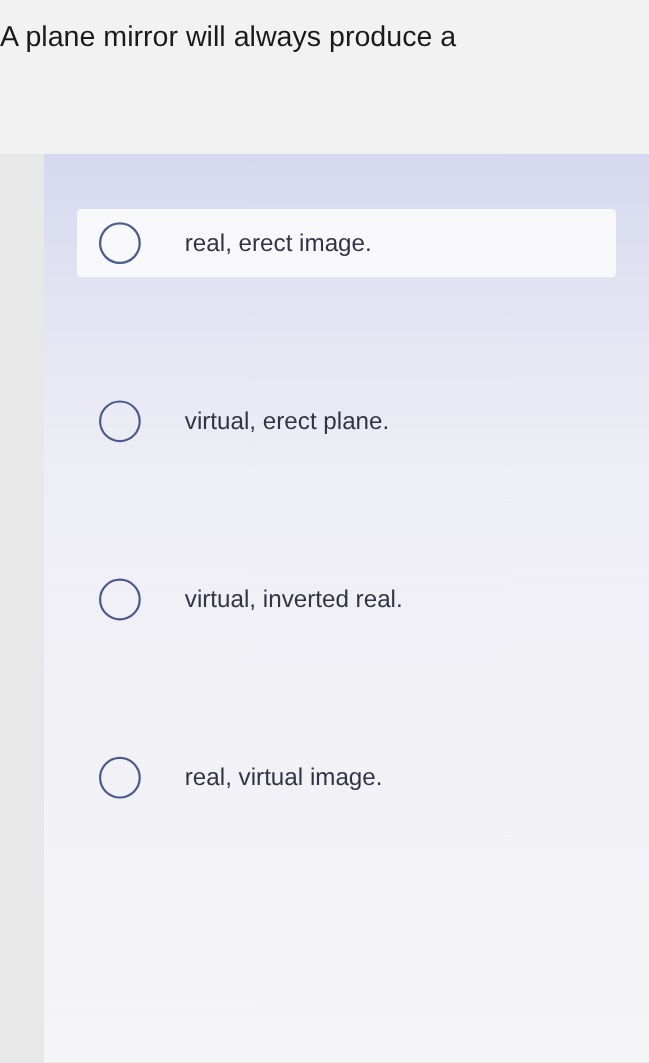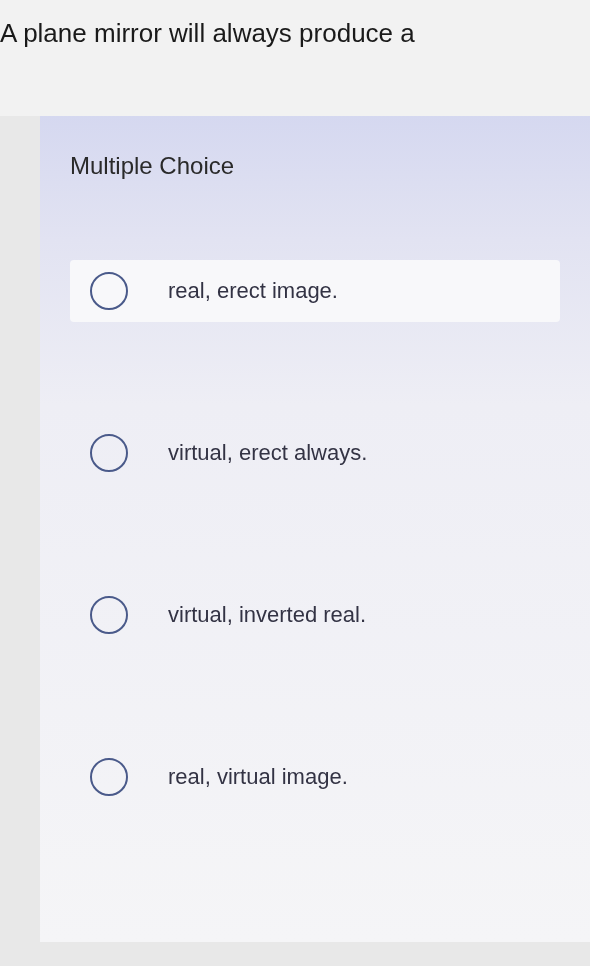--- a/index.html
+++ b/index.html
@@ -13,21 +13,21 @@
       background: #e8e8e8;
       font-family: Arial, Helvetica, sans-serif;
       overflow: hidden;
     }
     .question-text {
       padding: 18px 10px 0 0;
       font-size: 26px;
       font-weight: 500;
       color: #1a1a1a;
       background: #f2f2f2;
-      height: 116px;
+      height: 140px;
     }
     .mc-container {
       margin: 0 0 0 40px;
       background: linear-gradient(180deg, #d5d8f0 0%, #e2e3f2 15%, #eeeef5 35%, #f5f5f7 100%);
       min-height: 826px;
     }
     .mc-header {
       padding: 36px 30px 30px 30px;
       font-size: 24px;
       font-weight: 400;
@@ -61,32 +61,31 @@
       color: #333344;
       font-weight: 400;
     }
   </style>
 </head>
 <body>
 
 <div class="question-text">A plane mirror will always produce a</div>
 
 <div class="mc-container">
-  <div class="mc-header">Multiple Choice</div>
 
   <div class="options-area">
 
     <div class="option-row first">
       <div class="radio-circle"></div>
       <div class="option-label">real, erect image.</div>
     </div>
 
     <div class="option-row">
       <div class="radio-circle"></div>
-      <div class="option-label">virtual, erect always.</div>
+      <div class="option-label">virtual, erect plane.</div>
     </div>
 
     <div class="option-row">
       <div class="radio-circle"></div>
       <div class="option-label">virtual, inverted real.</div>
     </div>
 
     <div class="option-row">
       <div class="radio-circle"></div>
       <div class="option-label">real, virtual image.</div>

